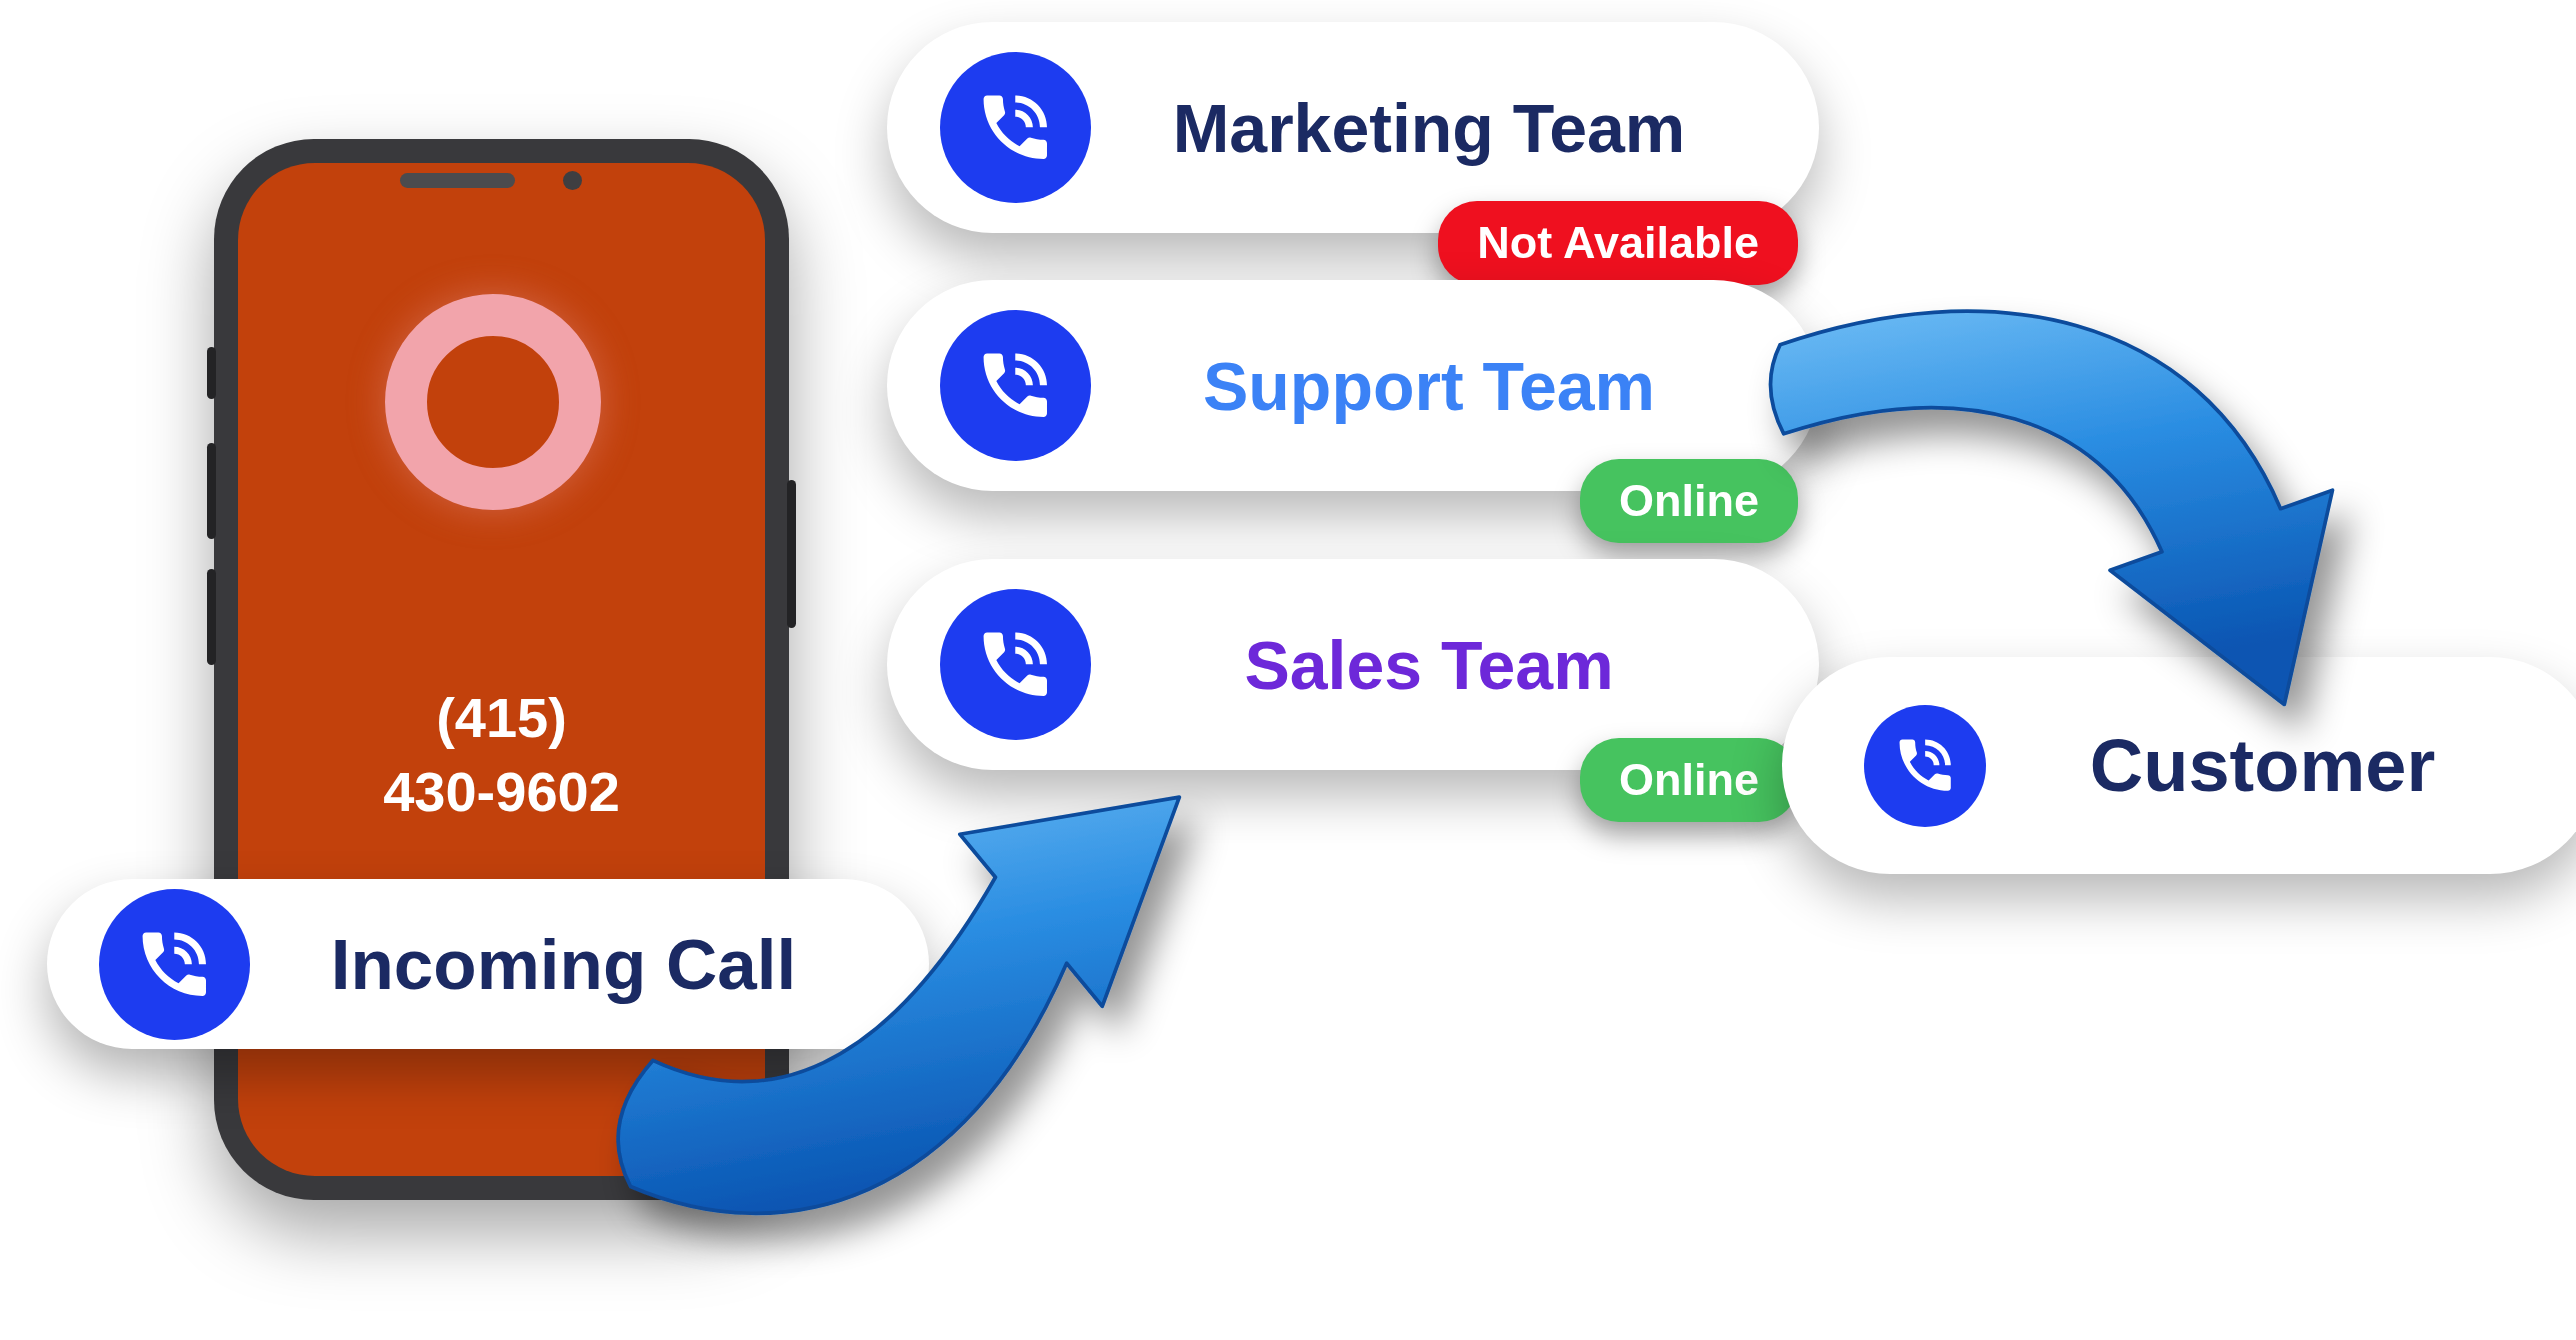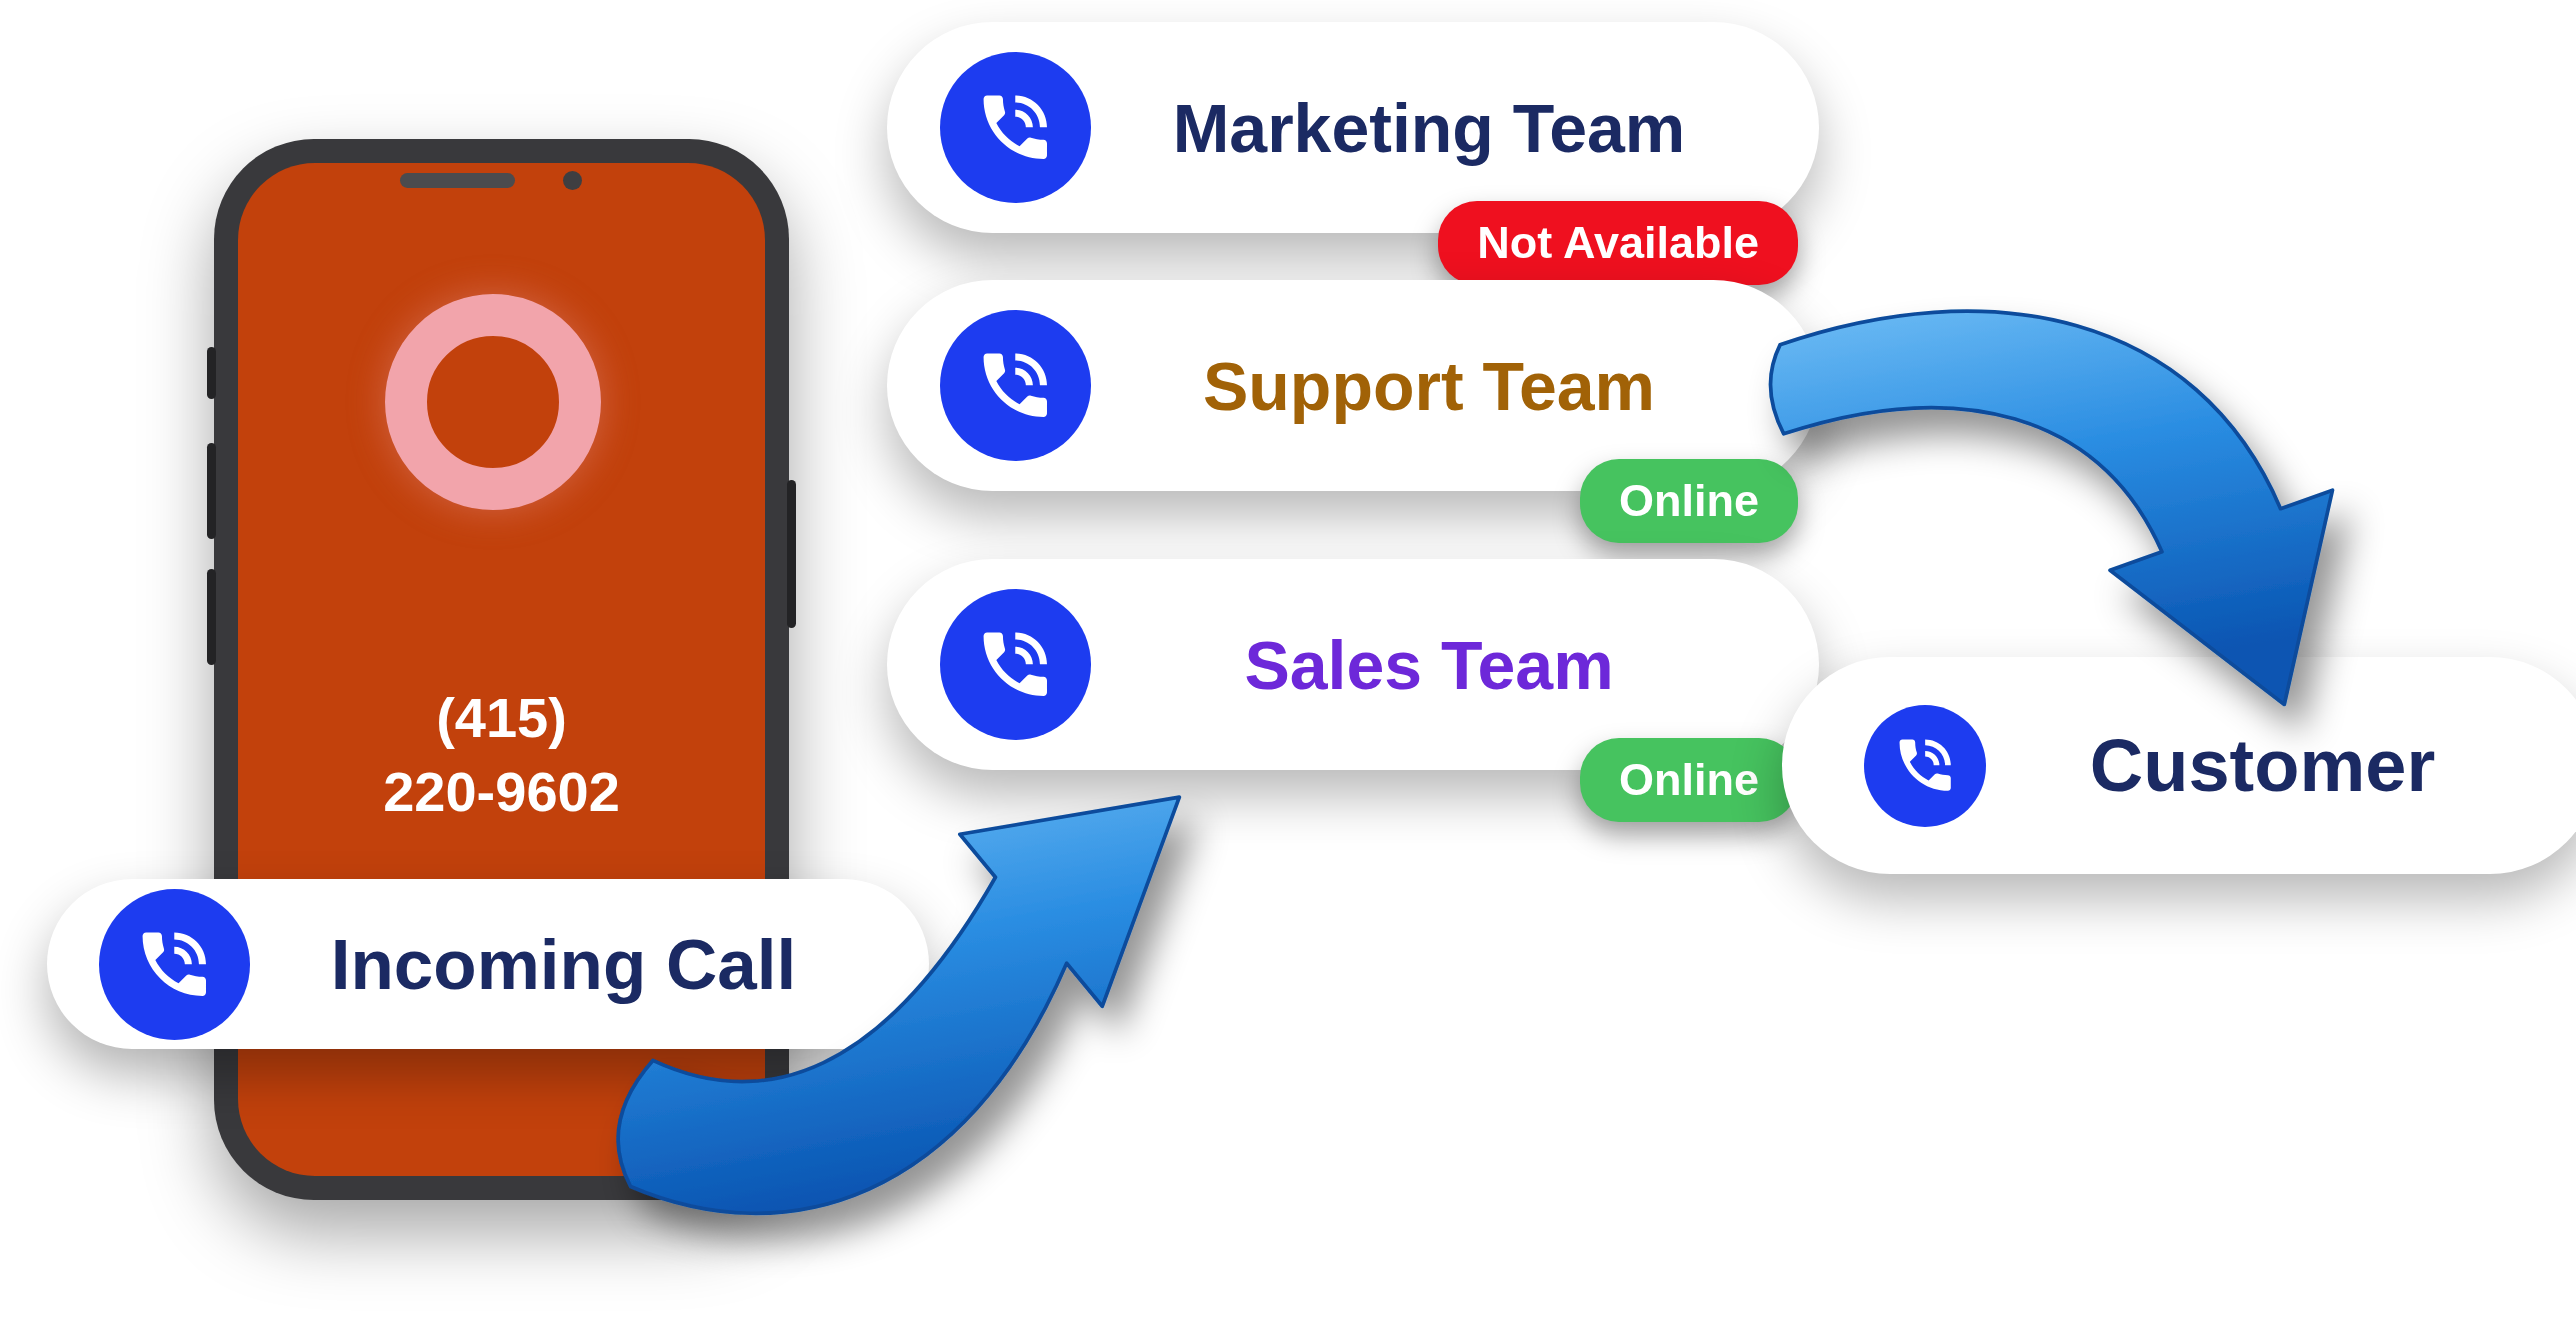--- a/index.html
+++ b/index.html
@@ -56,21 +56,21 @@
 
 <div class="canvas">
 
   <div class="phone">
     <div class="screen">
       <div class="speaker"></div>
       <div class="camera"></div>
       <div class="ring" style="border-color: rgb(242, 164, 171);"></div>
       <div class="caller-number">
         <div>(415)</div>
-        <div>220-9602</div>
+        <div>430-9602</div>
       </div>
     </div>
     <div class="sbtn sb1"></div>
     <div class="sbtn sb2"></div>
     <div class="sbtn sb3"></div>
     <div class="sbtn sb4"></div>
   </div>
 
   <div class="pill incoming">
     <span class="icon-circle ic-200" style="background: rgb(29, 60, 240);">
@@ -96,21 +96,21 @@
   </div>
 
   <div class="pill team t2">
     <span class="icon-circle ic-200" style="background: rgb(29, 60, 240);">
       <svg viewBox="0 0 24 24">
         <path d="M6.62 10.79c1.44 2.83 3.76 5.14 6.59 6.59l2.2-2.2c.27-.27.67-.36 1.02-.24 1.12.37 2.33.57 3.57.57.55 0 1 .45 1 1V20c0 .55-.45 1-1 1-9.39 0-17-7.61-17-17 0-.55.45-1 1-1h3.5c.55 0 1 .45 1 1 0 1.25.2 2.45.57 3.57.11.35.03.74-.24 1.02l-2.2 2.2z"></path>
         <path d="M19 12h2c0-4.97-4.03-9-9-9v2c3.87 0 7 3.13 7 7z"></path>
         <path d="M15 12h2c0-2.76-2.24-5-5-5v2c1.66 0 3 1.34 3 3z"></path>
       </svg>
     </span>
-    <span class="pill-label" style="color: #a16207;">Support Team</span>
+    <span class="pill-label" style="color: #3b82f6;">Support Team</span>
     <span class="badge" style="background: rgb(70, 195, 95);">Online</span>
   </div>
 
   <div class="pill team t3">
     <span class="icon-circle ic-200" style="background: rgb(29, 60, 240);">
       <svg viewBox="0 0 24 24">
         <path d="M6.62 10.79c1.44 2.83 3.76 5.14 6.59 6.59l2.2-2.2c.27-.27.67-.36 1.02-.24 1.12.37 2.33.57 3.57.57.55 0 1 .45 1 1V20c0 .55-.45 1-1 1-9.39 0-17-7.61-17-17 0-.55.45-1 1-1h3.5c.55 0 1 .45 1 1 0 1.25.2 2.45.57 3.57.11.35.03.74-.24 1.02l-2.2 2.2z"></path>
         <path d="M19 12h2c0-4.97-4.03-9-9-9v2c3.87 0 7 3.13 7 7z"></path>
         <path d="M15 12h2c0-2.76-2.24-5-5-5v2c1.66 0 3 1.34 3 3z"></path>
       </svg>

